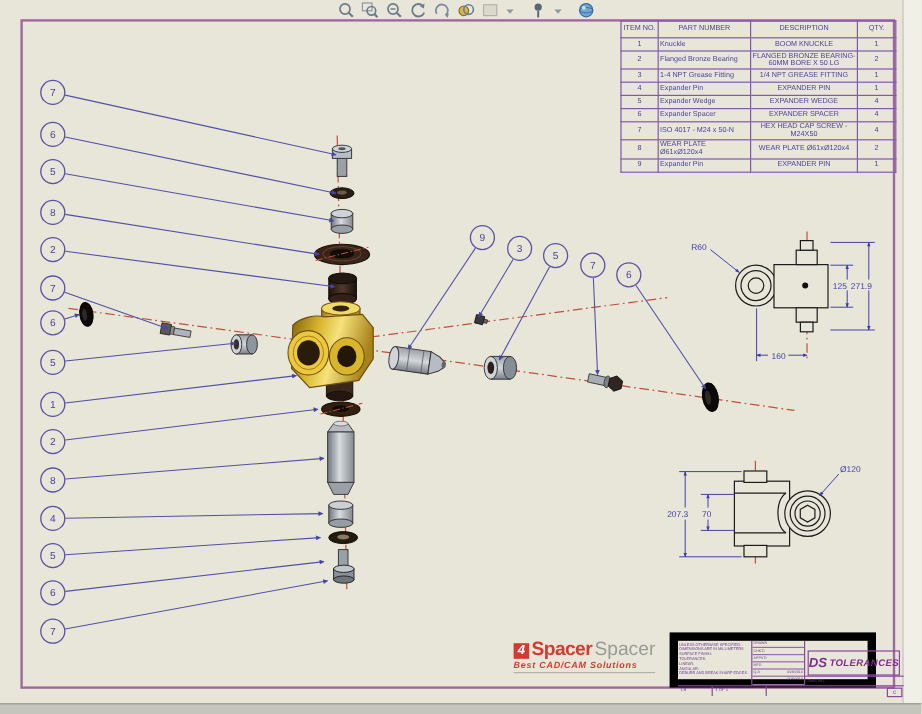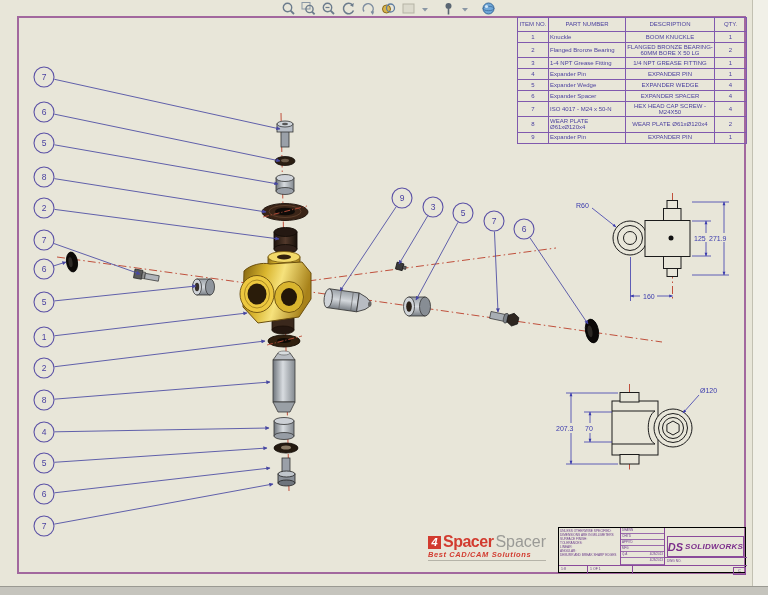--- a/index.html
+++ b/index.html
@@ -53,22 +53,22 @@
   .dbg{fill:#e8e6d9;}
   
   .ctech{position:absolute;left:428px;top:534px;border-bottom:1px solid #b5b3a8;padding-bottom:1px;}
   .ctech .row1{display:flex;align-items:flex-end;gap:2px;}
   .ctech .l4{display:inline-block;width:13px;height:13px;background:#d23b2f;color:#fff;
     font-weight:bold;font-style:italic;font-size:11px;text-align:center;line-height:13px;}
   .ctech .lmain{font-size:16px;font-weight:bold;color:#d23b2f;letter-spacing:-0.5px;line-height:15px;}
   .ctech .lsuf{font-size:16px;color:#9a9a96;line-height:15px;}
   .ctech .tag{font-size:7.5px;font-weight:bold;color:#d23b2f;letter-spacing:0.6px;margin-top:1px;font-style:italic;}
   
-  .tblock{position:absolute;left:558px;top:527px;width:188px;height:46px;
-    border:1px solid #000000;box-sizing:border-box;color:#6a3a8a;}
+  .tblock{position:absolute;left:558px;top:527px;width:172px;height:46px;
+    border:7px solid #000000;box-sizing:border-box;color:#6a3a8a;}
   .tb-colA{position:absolute;left:0;top:0;width:62px;height:37px;border-right:1px solid #8a4a9a;
     box-sizing:border-box;padding:1px;font-size:3.2px;line-height:1.25;}
   .tb-botA{position:absolute;left:0;top:37px;width:106px;height:9px;border-top:1px solid #8a4a9a;
     box-sizing:border-box;font-size:3.5px;display:flex;}
   .tb-botA span{border-right:1px solid #8a4a9a;padding:1px 2px;display:inline-block;}
   .tb-colB{position:absolute;left:62px;top:0;width:44px;height:37px;border-right:1px solid #8a4a9a;box-sizing:border-box;}
   .tb-colB .r{height:6.1px;border-bottom:1px solid #9a6aac;font-size:3px;display:flex;justify-content:space-between;padding:0 1px;box-sizing:border-box;}
   .tb-colC{position:absolute;left:106px;top:0;width:82px;height:46px;}
   .tb-logo{position:absolute;left:2px;top:8px;width:77px;height:21px;border:1px solid #8a4a9a;
     display:flex;align-items:center;justify-content:center;gap:2px;box-sizing:border-box;}
@@ -527,20 +527,20 @@
         <span>4/28/2013</span>
       </div>
       <div class="r">
         <span></span>
         <span>4/28/2013</span>
       </div>
     </div>
   <div class="tb-colC">
     <div class="tb-logo">
       <span class="ds">DS</span>
-      <span class="sw">SOLIDWORKS</span>
+      <span class="sw">TOLERANCES</span>
     </div>
     <div class="tb-r1">DWG NO.</div>
     <div class="tb-r2">
       <span class="tb-rev">C</span>
     </div>
   </div>
 </div>
 
 </body></html>

